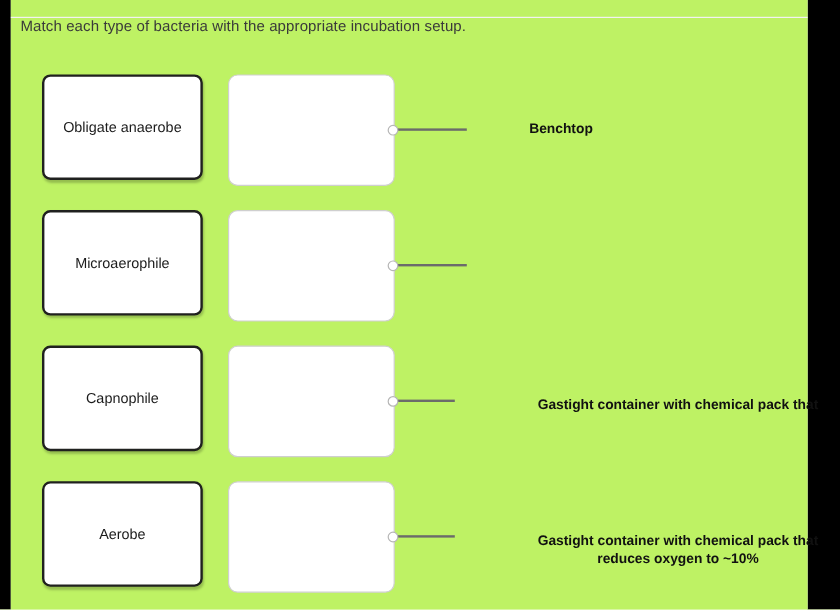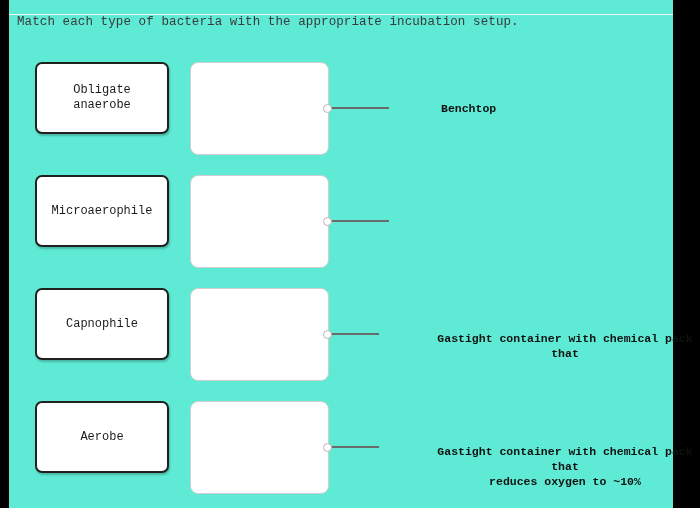--- a/index.html
+++ b/index.html
@@ -26,22 +26,21 @@
   }
   .edge-bar.left  { left: 0; }
   .edge-bar.right { left: 673px; width: 27px; }
 
   .page {
     position: absolute;
     left: 9px;
     top: 0;
     width: 664px;
     height: 508px;
-    background: #5eead4;
-    font-family: Liberation Mono, monospace;
+    background: #bef264;
   }
 
   .top-rule {
     position: absolute;
     left: 0;
     top: 14px;
     width: 664px;
     height: 1px;
     background: #f2f2f2;
   }
@@ -70,21 +69,21 @@
     height: 94px;
     margin-bottom: 19px;
   }
 
   
   .term-card {
     position: absolute;
     left: 26px;
     top: 0;
     width: 134px;
-    height: 72px;
+    height: 88px;
     box-sizing: border-box;
     border: 2px solid #20211f;
     border-radius: 7px;
     background: #ffffff;
     display: flex;
     align-items: center;
     justify-content: center;
     box-shadow: 1px 2px 2px rgba(0,0,0,0.22);
   }
   .term-label {

